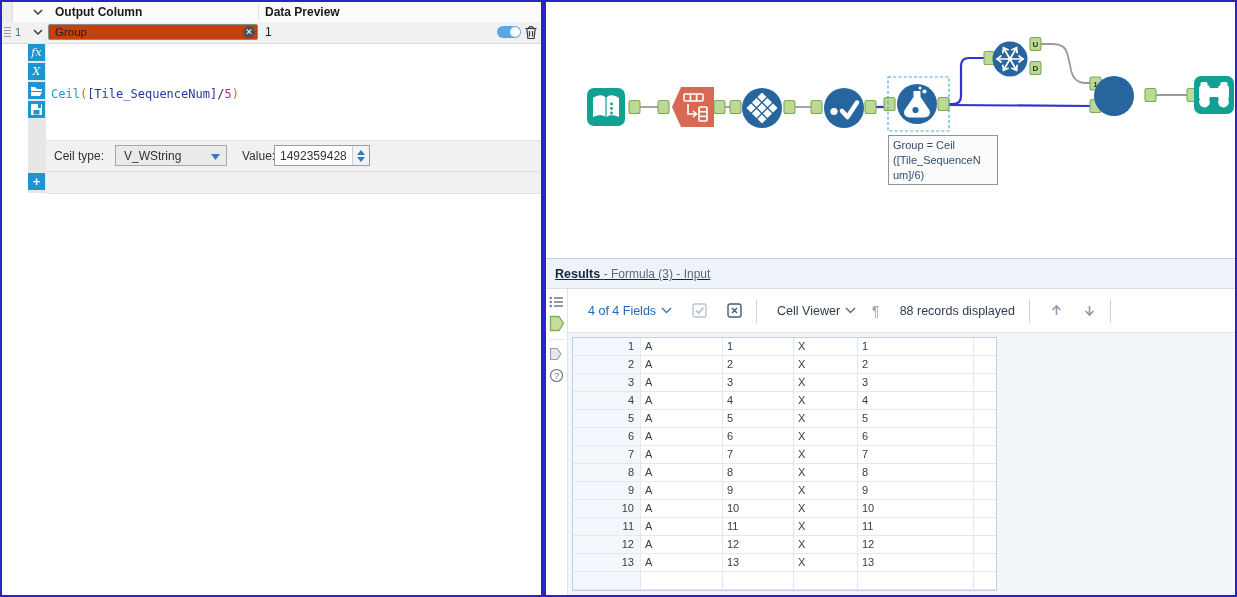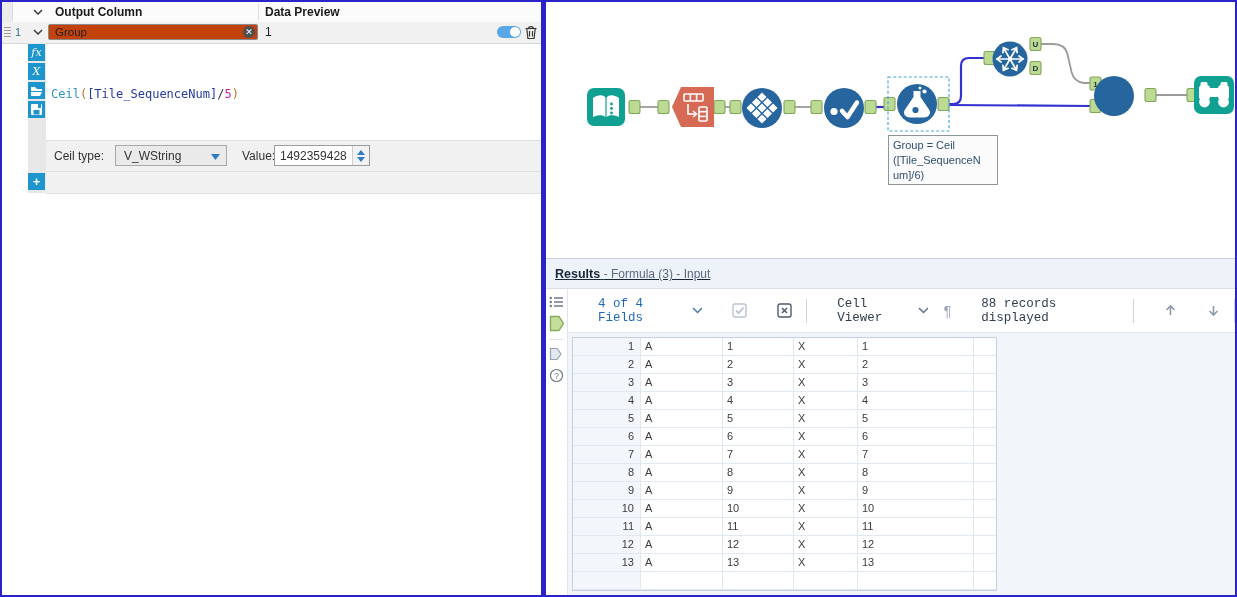--- a/index.html
+++ b/index.html
@@ -48,21 +48,21 @@
   .annotation span{display:block;}
   
   .results{position:absolute;left:544px;top:256px;width:689px;height:337px;background:#fff;border-top:1px solid #c9d0dc;box-sizing:border-box;overflow:hidden;}
   .res-header{position:absolute;left:0;top:0;width:100%;height:30px;background:#eef2f9;border-bottom:1px solid #d8deea;box-sizing:border-box;}
   .res-title{position:absolute;left:9px;top:8px;font-size:12.5px;font-weight:bold;color:#18263a;text-decoration:underline;}
   .res-subtitle{font-weight:normal;color:#5c6a7d;font-size:12px;}
   .rail{position:absolute;left:0;top:30px;bottom:0;width:22px;background:#fff;border-right:1px solid #dfe4ed;box-sizing:border-box;}
   .rail .ric{display:block;margin:7px auto 0 auto;width:16px;text-align:center;}
   .rail hr{border:none;border-top:1px solid #dfe4ed;margin:7px 3px 0 3px;}
   .res-toolbar{position:absolute;left:22px;top:30px;right:0;height:44px;background:#fff;border-bottom:1px solid #e3e8f0;display:flex;align-items:center;box-sizing:border-box;}
-  .tb-item{display:flex;align-items:center;gap:5px;margin-left:30px;font-family:Liberation Mono, monospace;}
+  .tb-item{display:flex;align-items:center;gap:5px;margin-left:20px;}
   .tb-link{font-size:12.5px;color:#1e6ab8;}
   .tb-text{font-size:12.5px;color:#2f3c4e;}
   .tb-sep{width:1px;height:24px;background:#cdd5e2;margin-left:14px;}
   .pilcrow{font-size:14px;color:#98a4b6;margin-left:16px;}
   .table-bg{position:absolute;left:22px;top:74px;right:0;bottom:0;background:#f2f5fa;}
   .tbl{position:absolute;left:26px;top:78px;background:#fff;border:1px solid #c3cfe2;}
   .tr{display:flex;height:18px;border-bottom:1px solid #e2e8f2;box-sizing:border-box;background:#fff;}
   .tr.head{height:20px;background:#f6f8fc;border-bottom:1px solid #c3cfe2;}
   .td{box-sizing:border-box;border-right:1px solid #e2e8f2;padding:2px 4px;font-size:11px;color:#3b3b3b;white-space:nowrap;overflow:hidden;}
   .tr.head .td{padding-top:3px;color:#3a3a3a;}

